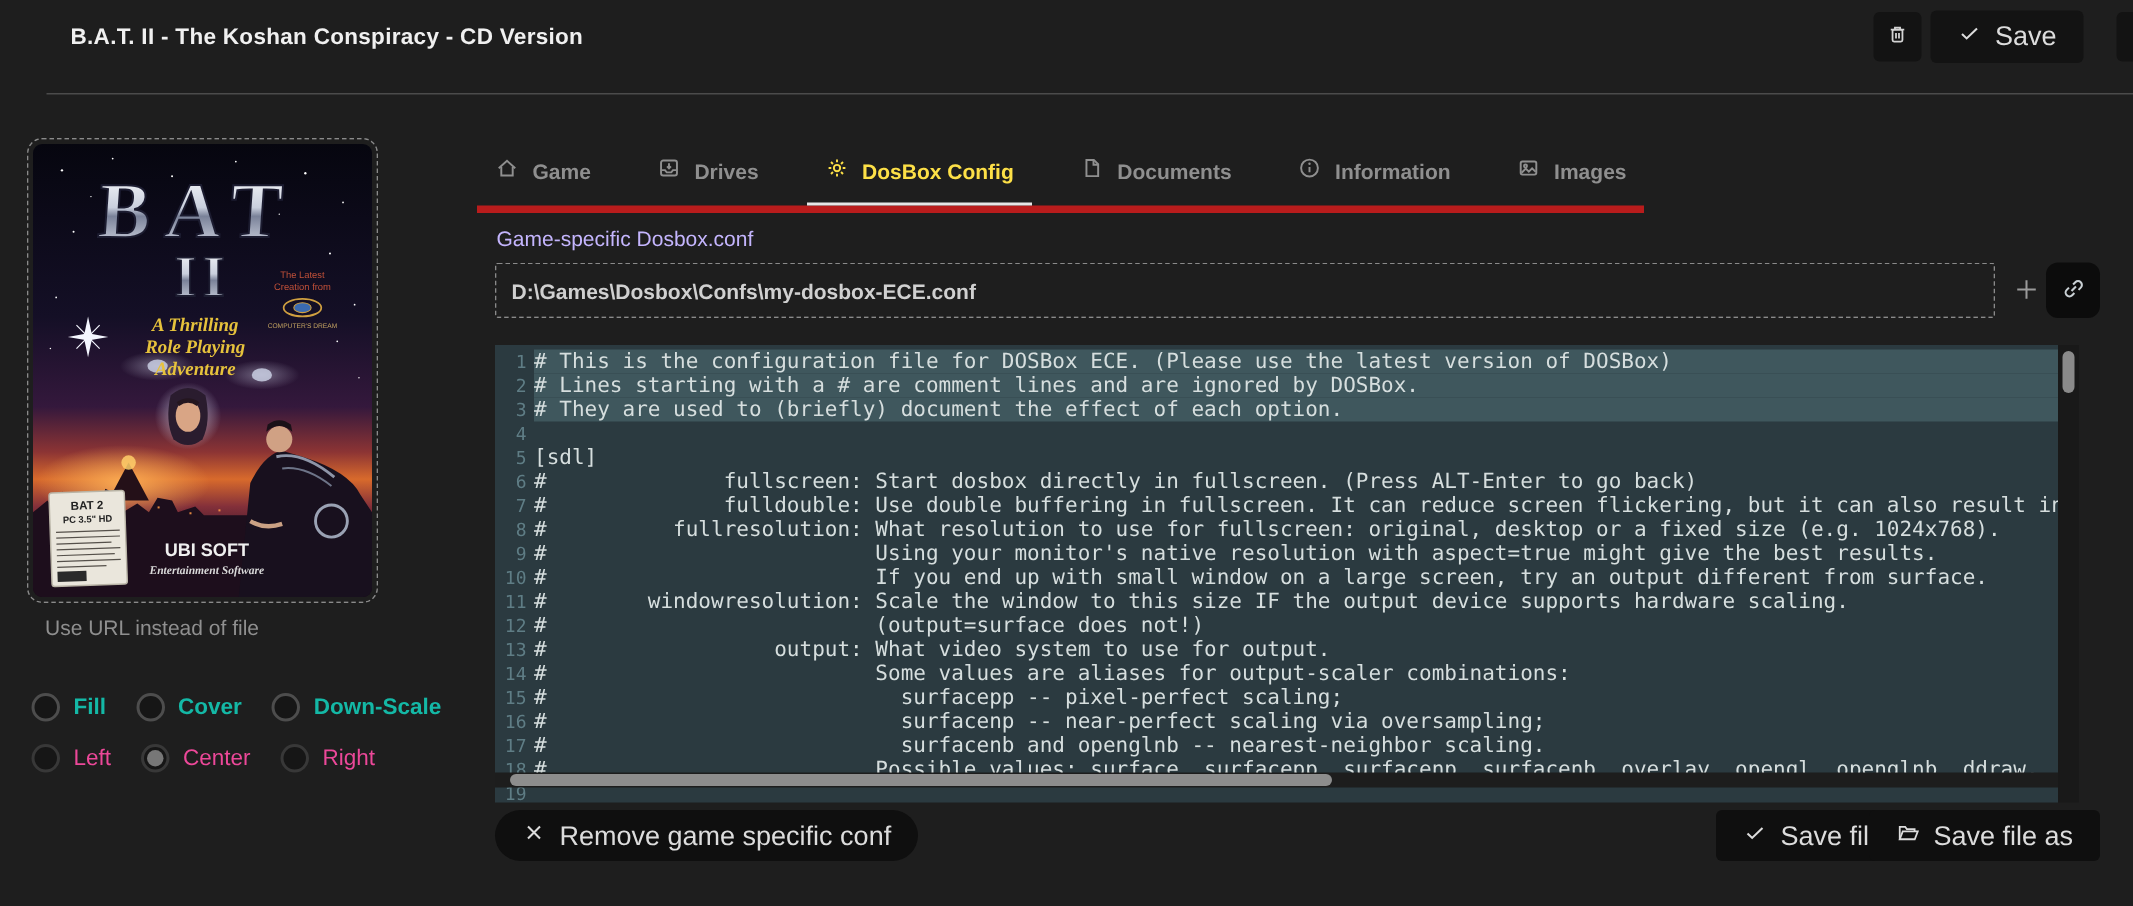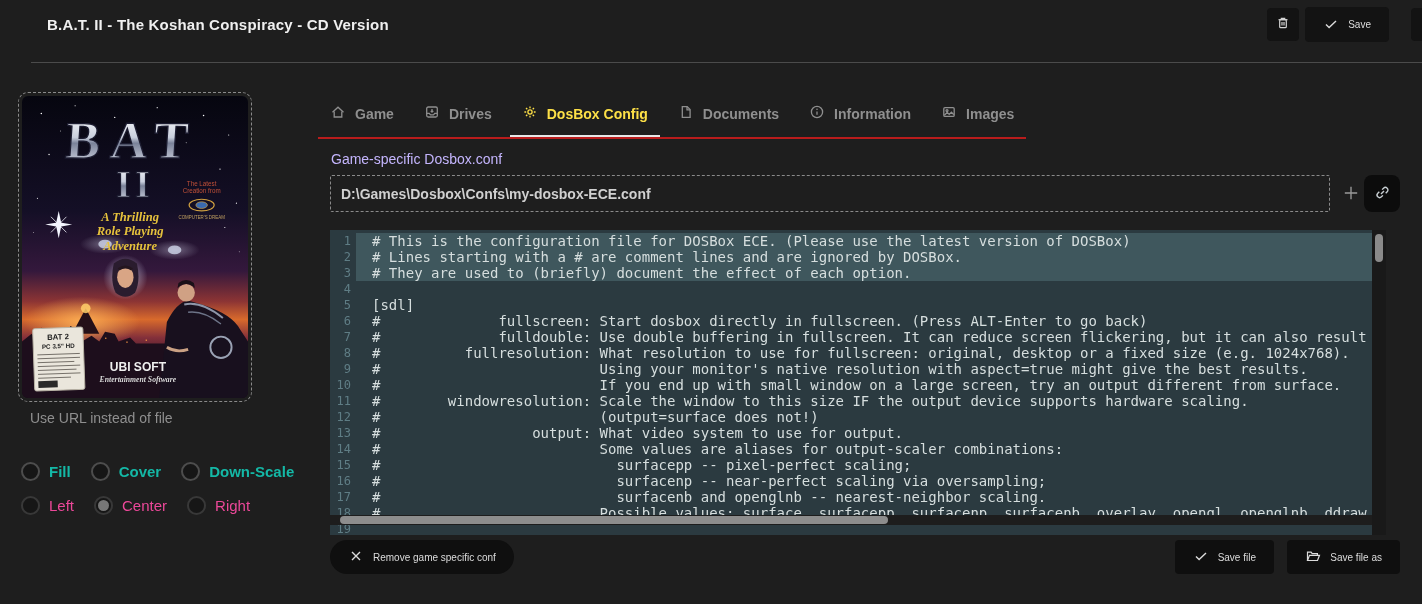--- a/index.html
+++ b/index.html
@@ -8,21 +8,21 @@
   .app { position:relative; width:1422px; height:604px; background:var(--app-bg,#1e1e1e); color:#e6e6e6; }
 
   
   .header { position:absolute; left:0; top:0; width:100%; height:63px;
             border-bottom:1px solid var(--divider,#4b4b4b);margin-left:31px; }
   .title { position:absolute; left:16px; top:16px; font-size:15px; font-weight:700; color:#f0f0f0; letter-spacing:.2px; }
   .header-actions { position:absolute; right:8px; top:7px; display:flex; gap:6px; align-items:center; }
   .icon-btn { width:32px; height:33px; background:#131313; border:none; border-radius:4px;
               display:flex; align-items:center; justify-content:center; color:#d4d4d4; cursor:pointer; }
   .btn { height:35px; background:#131313; border:none; border-radius:4px; color:#dcdcdc;
-         font-family:"Liberation Sans",sans-serif; font-size:10px; display:flex; align-items:center;
+         font-family:"Liberation Sans",sans-serif; font-size:18px; display:flex; align-items:center;
          gap:9px; padding:0 18px; cursor:pointer; }
   .btn svg, .icon-btn svg { width:16px; height:16px; }
   .close-btn { margin-left:16px; width:34px; }
 
   
   .cover-box { position:absolute; left:18px; top:92px; width:234px; height:310px;
                border:1px dashed #8a8a8a; border-radius:10px; padding:3px; cursor:pointer; }
   .cover-box svg { display:block; width:100%; height:100%; border-radius:6px; }
   .use-url { position:absolute; left:30px; top:410px; font-size:14px; color:#8f8f8f; cursor:pointer; }
   .radio-row { position:absolute; left:21px; display:flex; gap:20px; align-items:center; }
@@ -33,21 +33,21 @@
                   display:flex; align-items:center; justify-content:center; flex:none; }
   .radio-label { font-size:15px; font-weight:600; color:#14b8a6; }
   .radio-row.r2 .radio-circle { border-color:#383838; }
   .radio-row.r2 .radio-label { color:#ec4899; font-weight:400; }
   .radio-dot { width:11px; height:11px; border-radius:50%; background:#777777; display:none; }
   .radio-item.selected .radio-dot { display:block; }
 
   
   .main { position:absolute; left:330px; top:92px; width:1070px; height:500px; }
 
-  .tabbar { position:absolute; left:-12px; top:4px; display:flex; gap:6px; border-bottom:2px solid #b91c1c;text-align:right; }
+  .tabbar { position:absolute; left:-12px; top:4px; display:flex; gap:20px; border-bottom:5px solid #b91c1c;text-align:right; }
   .tab { display:flex; align-items:center; gap:9px; padding:8px 12px 12px 12px; font-size:14px; font-weight:600;
          color:#8f8f8f; cursor:pointer; border-bottom:2px solid transparent; }
   .tab svg { width:16px; height:16px; }
   .tab.active { color:#fde047; border-bottom-color:#e6e6e6; }
 
   .section-label { position:absolute; left:1px; top:59px; font-size:14px; color:#c4b5fd; }
 
   .path-row { position:absolute; left:0; top:83px; width:1070px; height:37px; }
   .path-input { position:absolute; left:0; top:0; width:1000px; height:37px; background:transparent;
                 border:1px dashed #8a8a8a; border-radius:2px; color:#d0d0d0; font-size:14px;
@@ -59,21 +59,21 @@
               border-radius:8px; color:#c9d0d4; display:flex; align-items:center; justify-content:center; cursor:pointer; }
   .link-btn svg { width:17px; height:17px; }
 
   
   .editor { position:absolute; left:0; top:138px; width:1042px; height:305px;
             background:var(--ed-bg,#2b3a40); overflow:hidden;
             font-family:"DejaVu Sans Mono","Liberation Mono",monospace; font-size:14px; line-height:16px; }
   .ed-lines { position:absolute; left:0; top:3px; width:100%; }
   .ed-line { display:flex; height:16px; white-space:pre; }
   .ed-num { flex:none; width:26px; text-align:right; padding-right:5px; color:var(--ed-num,#5f7d85); font-size:12px; }
-  .ed-code { flex:1 1 auto; padding-left:16px; color:var(--ed-text,#d6dede); overflow:hidden; }
+  .ed-code { flex:1 1 auto; padding-left:0; color:var(--ed-text,#d6dede); overflow:hidden; }
   .ed-line.hl .ed-code { background:var(--ed-hl,#3f575d); }
   .vscroll { position:absolute; left:1042px; top:138px; width:14px; height:305px; background:#191919; }
   .vscroll-thumb { position:absolute; left:3px; top:4px; width:8px; height:28px; background:#8a8a8a; border-radius:4px; }
   .hscroll { position:absolute; left:0; top:423px; width:1042px; height:10px; background:#1d1d1d; }
   .hscroll-thumb { position:absolute; left:10px; top:1px; width:548px; height:8px; background:#8d8d8d; border-radius:4px; }
 
   
   .footer { position:absolute; left:0; top:448px; width:1070px; height:34px; }
   .footer .btn { position:absolute; height:34px; background:#0f0f0f; }
   .remove-btn { left:0;border-radius:17px; }

